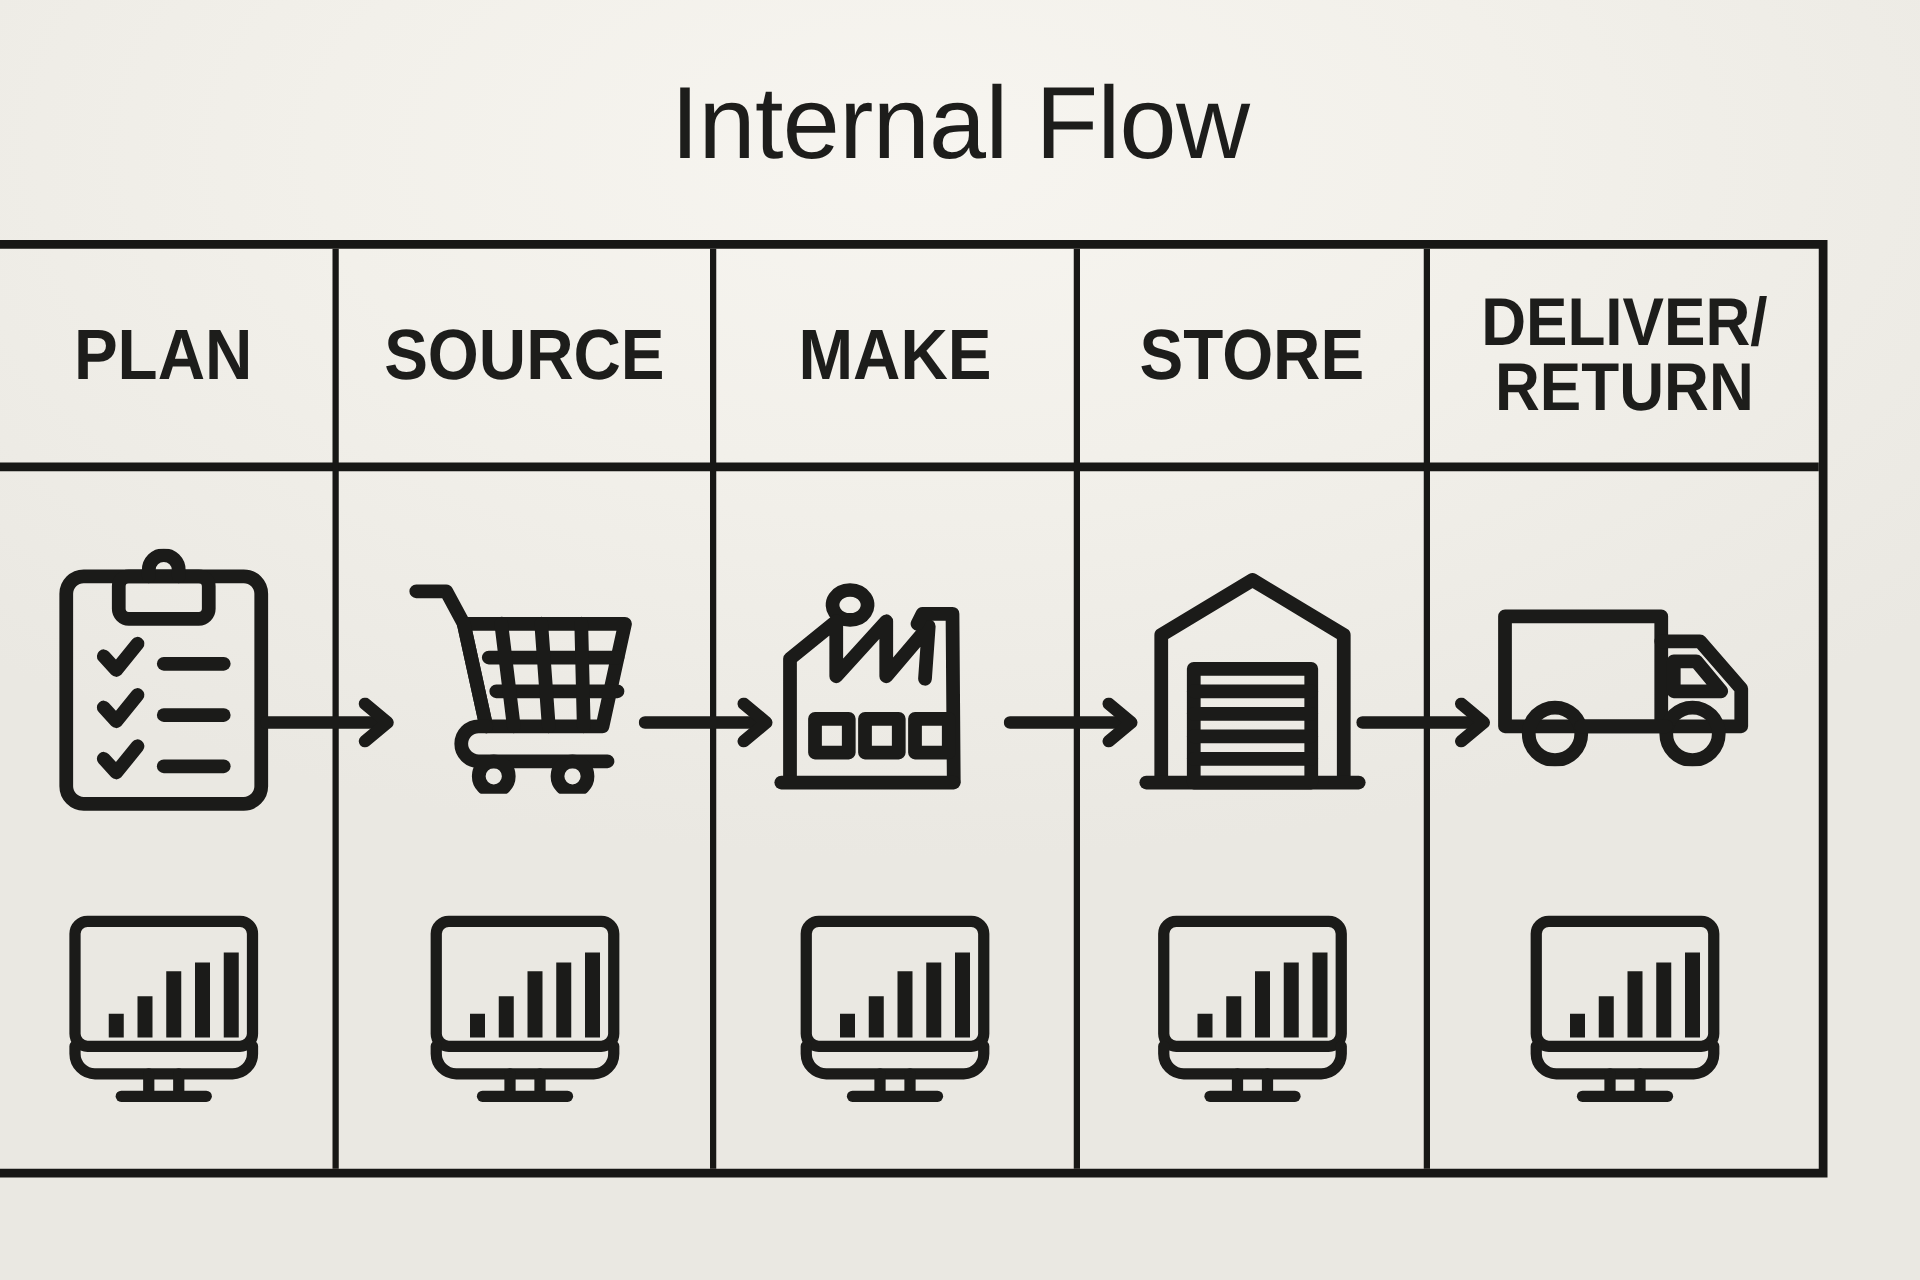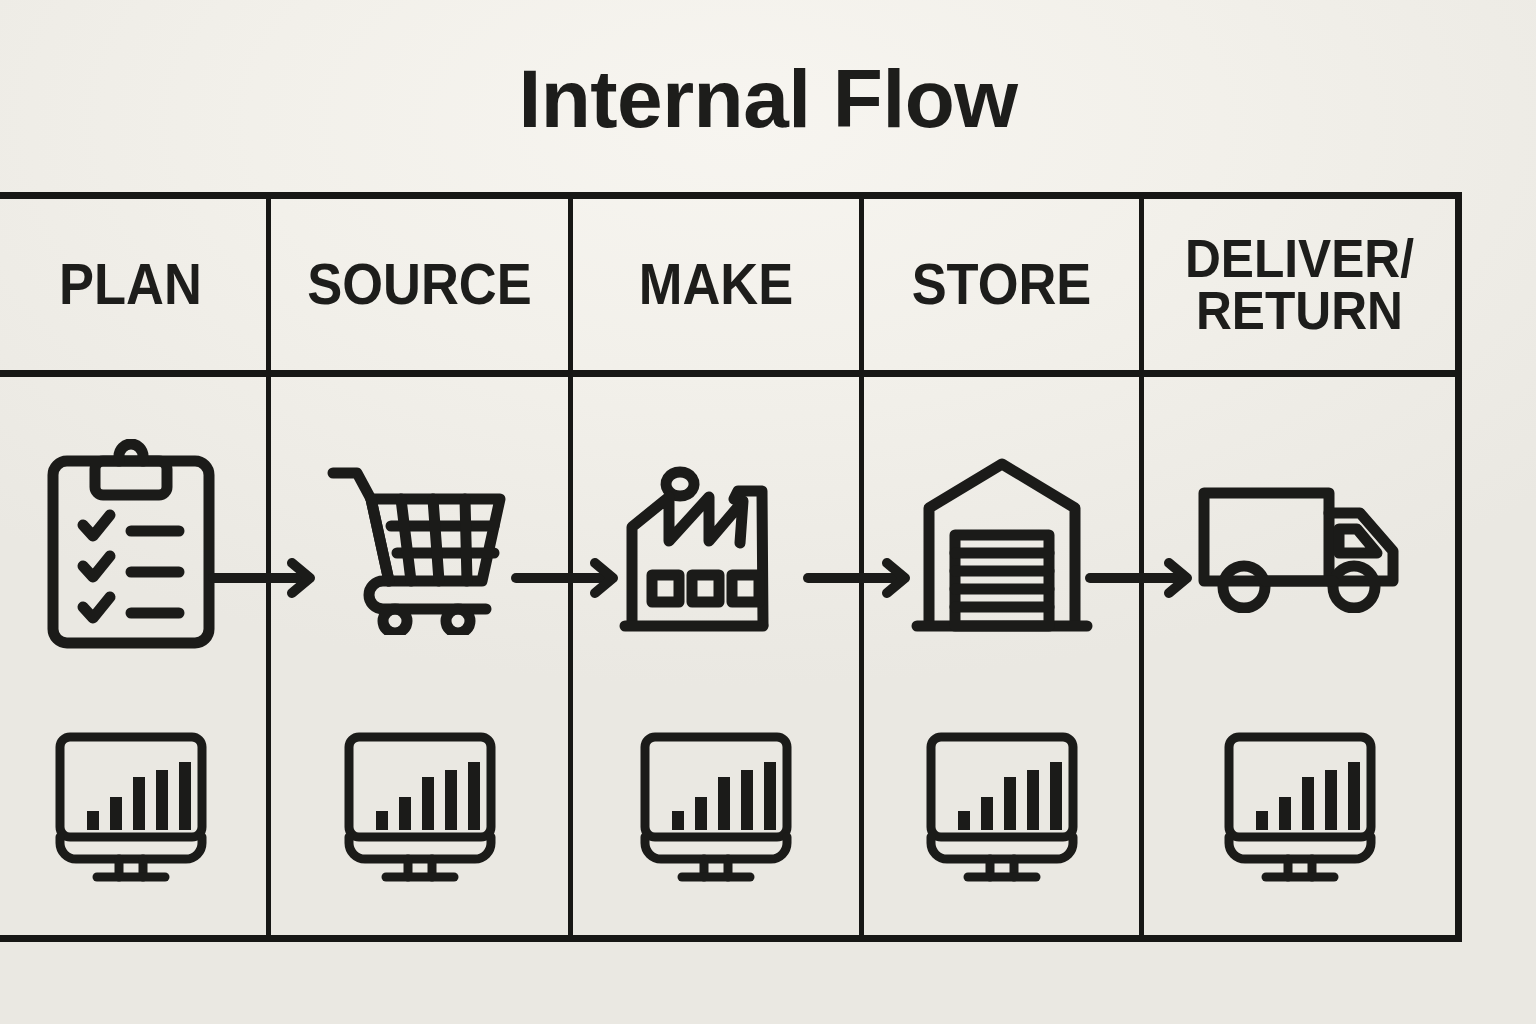--- a/index.html
+++ b/index.html
@@ -23,21 +23,21 @@
       radial-gradient(ellipse 70% 55% at 48% 12%, #f7f5f0 0%, #f2f0ea 45%, #eae8e2 100%);
   }
 
   .title {
     position: absolute;
     top: 58px;
     left: 0;
     width: 1536px;
     text-align: center;
     font-size: 82px;
-    font-weight: 700;
+    font-weight: 400;
     letter-spacing: -0.5px;
     color: #1d1d1b;
     line-height: 1;
     font-family: "Liberation Sans", sans-serif;
   }
 
   
   .table {
     position: absolute;
     left: -12px;

